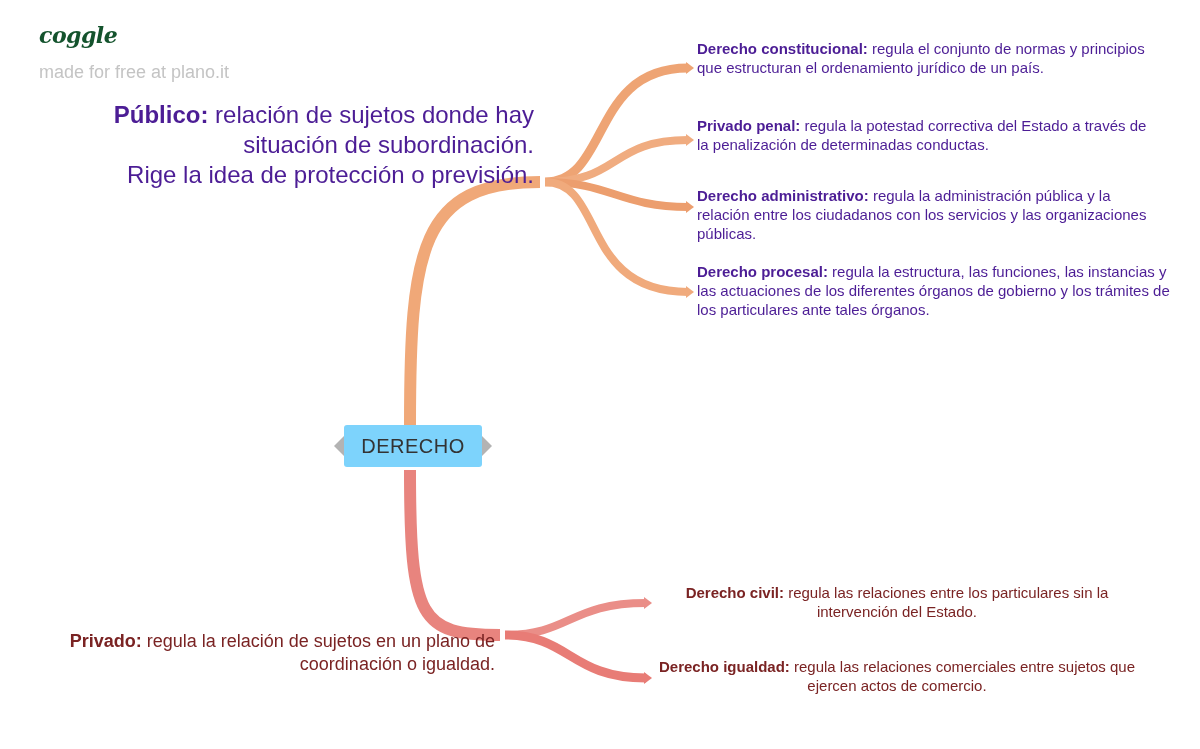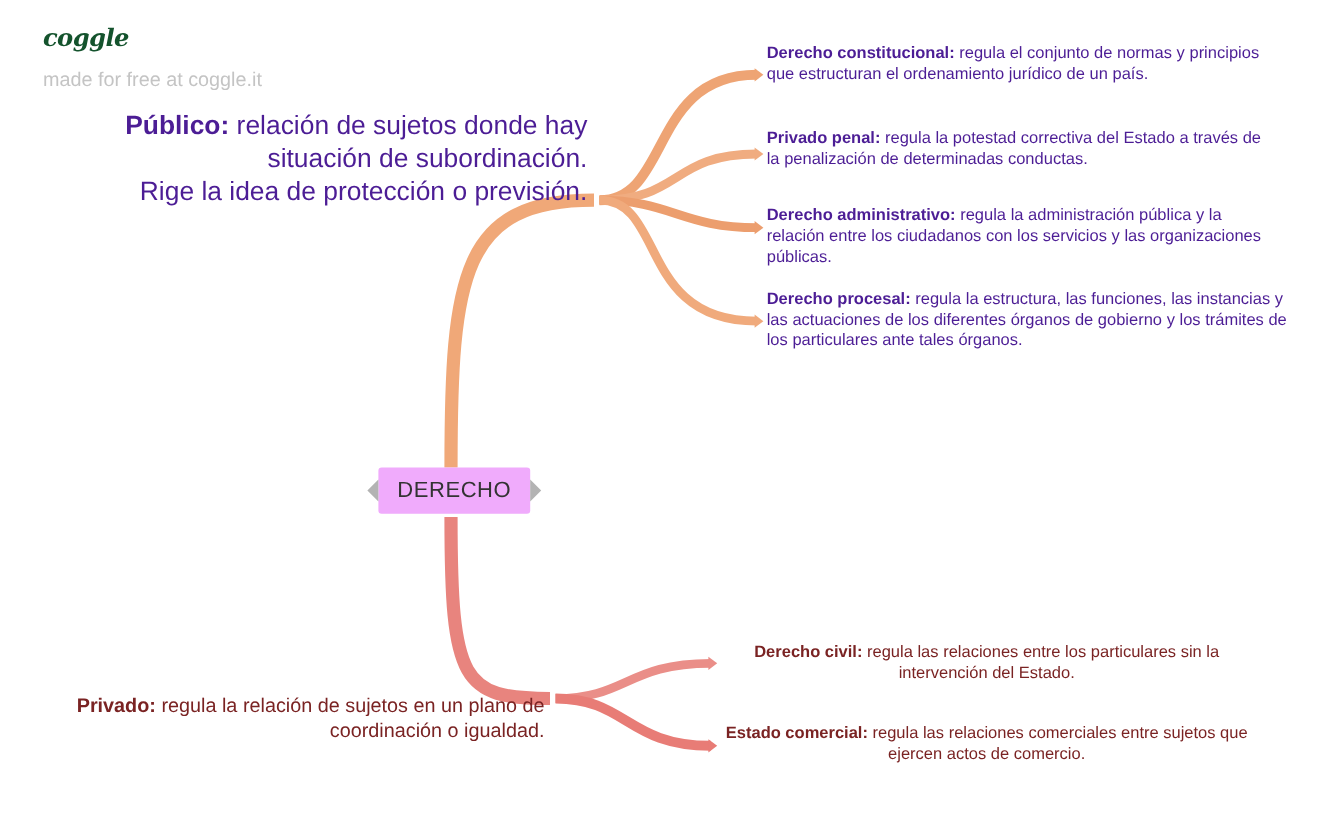--- a/index.html
+++ b/index.html
@@ -13,21 +13,21 @@
       font-family: "DejaVu Serif", serif; font-style: italic; font-weight: bold;
       font-size: 22px; color: #14532d; letter-spacing: -0.5px;
     }
     .brand-tag {
       position: absolute; left: 39px; top: 62px;
       font-size: 18px; color: #c4c4c4;
     }
     svg.branches { position: absolute; left: 0; top: 0; }
     .central-node {
       position: absolute; left: 344px; top: 425px; width: 138px; height: 42px;
-      background: #f0abfc; border-radius: 3px;
+      background: #7dd3fc; border-radius: 3px;
       display: flex; align-items: center; justify-content: center;
       font-size: 20px; color: #333333; letter-spacing: 0.5px;
     }
     .central-node::before, .central-node::after {
       content: ""; position: absolute; top: 11px;
       border-top: 10px solid transparent; border-bottom: 10px solid transparent;
     }
     .central-node::before { left: -10px; border-right: 10px solid #b3b3b3; }
     .central-node::after { right: -10px; border-left: 10px solid #b3b3b3; }
     .node-text { position: absolute; line-height: 1.25; }
@@ -41,21 +41,21 @@
     .leaf-2 { left: 697px; top: 117px; width: 460px; }
     .leaf-3 { left: 697px; top: 177px; width: 470px; margin-top: 10px; }
     .leaf-4 { left: 697px; top: 263px; width: 480px; }
     .leaf-5 { left: 657px; top: 584px; width: 480px; }
     .leaf-6 { left: 657px; top: 658px; width: 480px; }
   </style>
 </head>
 <body>
 
 <div class="brand-logo">coggle</div>
-<div class="brand-tag">made for free at coggle.it</div>
+<div class="brand-tag">made for free at plano.it</div>
 
 <svg class="branches" width="1200" height="749">
   <g fill="none" stroke-linecap="butt">
 
     <path d="M410 425 C410 250 420 182 540 182" stroke="#f0a878" stroke-width="12"></path>
     <path d="M545 182 C610 182 590 68 688 68" stroke="#eea474" stroke-width="9"></path>
     <path d="M545 182 C620 182 610 140 688 140" stroke="#f0ac80" stroke-width="8"></path>
     <path d="M545 182 C610 182 620 207 688 207" stroke="#ec9e6e" stroke-width="8"></path>
     <path d="M545 182 C605 182 580 292 688 292" stroke="#f0aa7c" stroke-width="8"></path>
 
@@ -101,15 +101,15 @@
 <div class="node-text main-private red">
   <b>Privado:</b>
   <span>regula la relación de sujetos en un plano de coordinación o igualdad.</span>
 </div>
 
 <div class="node-text leaf leaf-5 red">
   <b>Derecho civil:</b>
   <span>regula las relaciones entre los particulares sin la intervención del Estado.</span>
 </div>
 <div class="node-text leaf leaf-6 red">
-  <b>Estado comercial:</b>
+  <b>Derecho igualdad:</b>
   <span>regula las relaciones comerciales entre sujetos que ejercen actos de comercio.</span>
 </div>
 
 </body></html>

